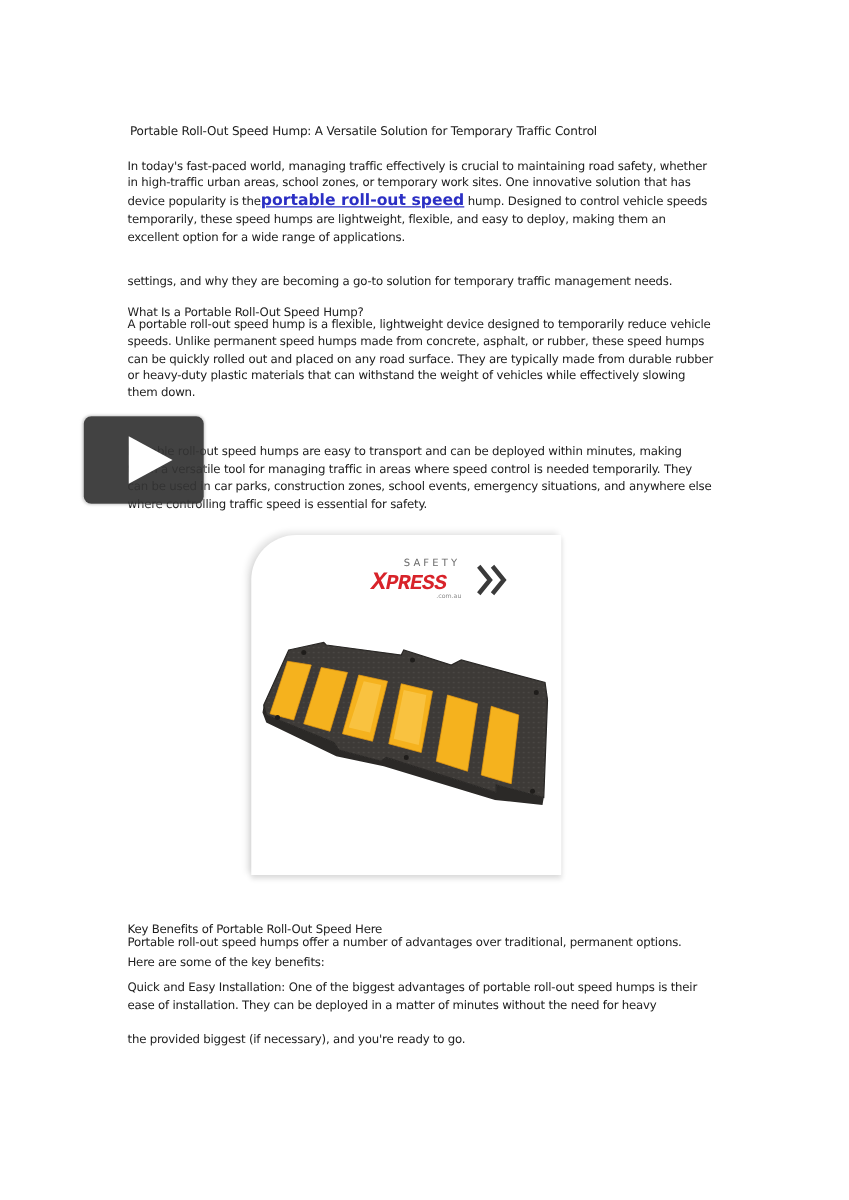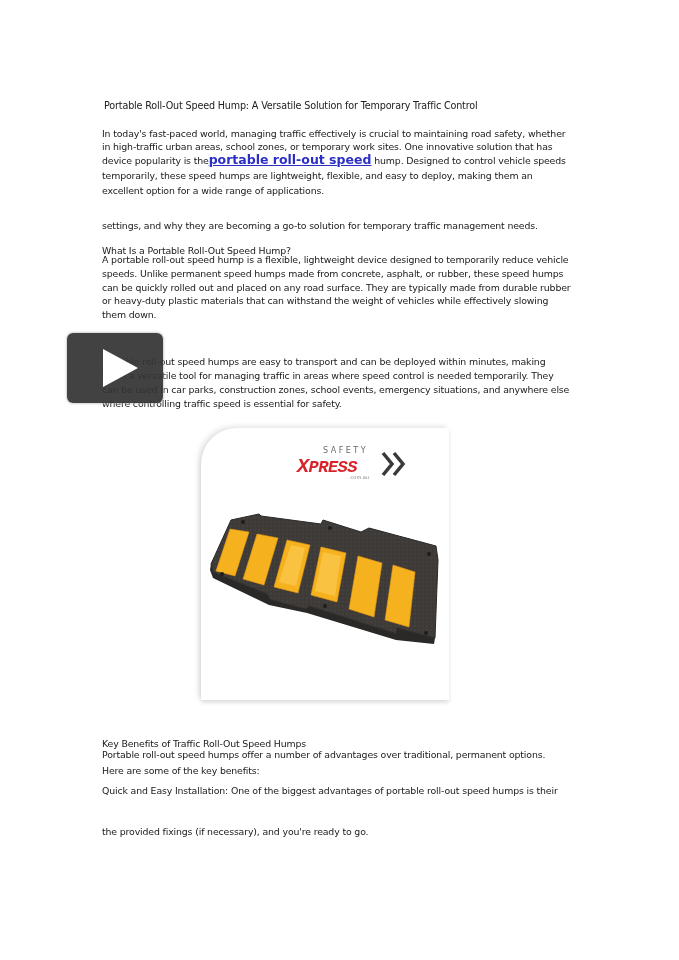--- a/index.html
+++ b/index.html
@@ -198,20 +198,21 @@
         <circle cx="42" cy="94" r="2"></circle>
         <circle cx="129" cy="100" r="2"></circle>
         <circle cx="228" cy="126" r="2"></circle>
         <circle cx="21" cy="146" r="2"></circle>
         <circle cx="124" cy="178" r="2"></circle>
         <circle cx="225" cy="205" r="2"></circle>
       </g>
     </svg>
   </div>
 
-  <div class="line" style="top:737px">Key Benefits of Traffic Roll-Out Speed Humps</div>
+  <div class="line" style="top:737px">Key Benefits of Portable Roll-Out Speed Here</div>
   <div class="line" style="top:748px">Portable roll-out speed humps offer a number of advantages over traditional, permanent options.</div>
   <div class="line" style="top:764px">Here are some of the key benefits:</div>
 
   <div class="line" style="top:784px">Quick and Easy Installation: One of the biggest advantages of portable roll-out speed humps is their</div>
-  <div class="line" style="top:825px">the provided fixings (if necessary), and you're ready to go.</div>
+  <div class="line" style="top:798px">ease of installation. They can be deployed in a matter of minutes without the need for heavy</div>
+  <div class="line" style="top:825px">the provided biggest (if necessary), and you're ready to go.</div>
 
 </div>
 
 </body></html>

